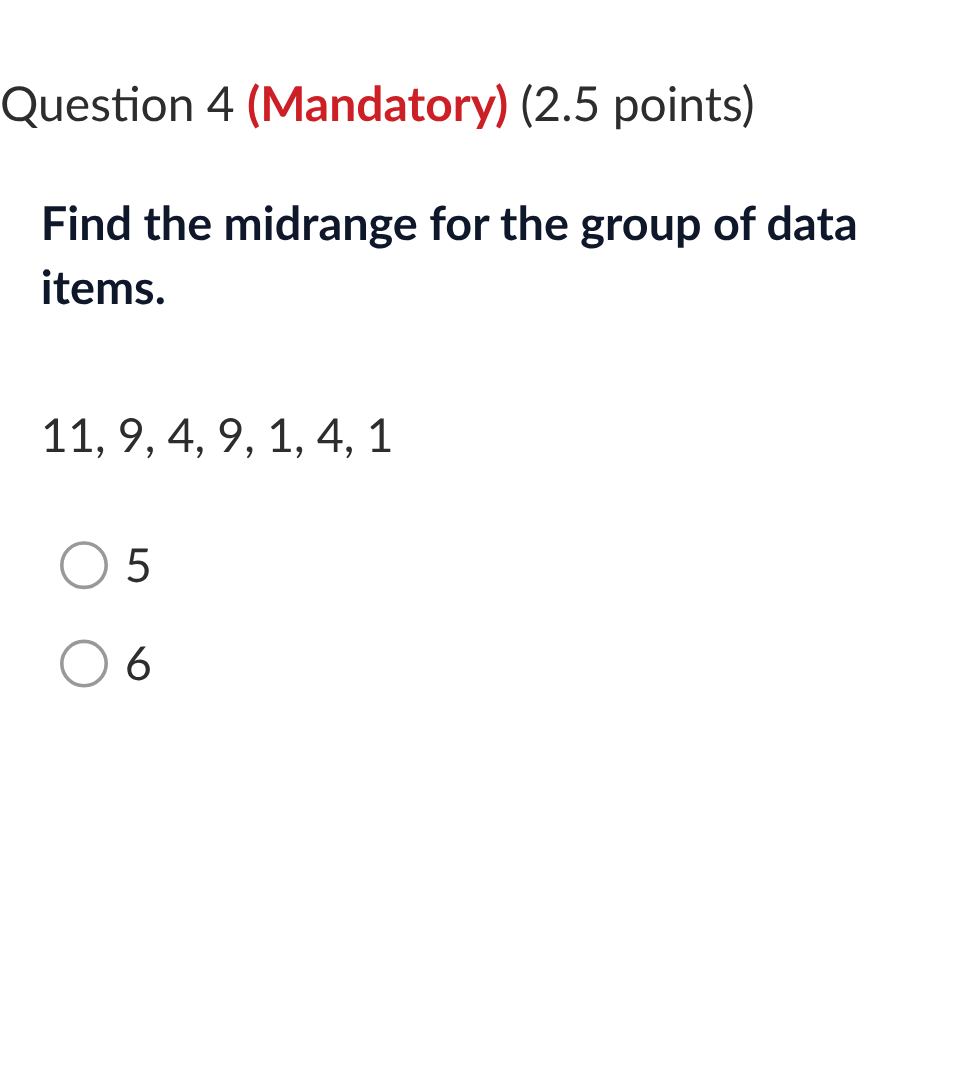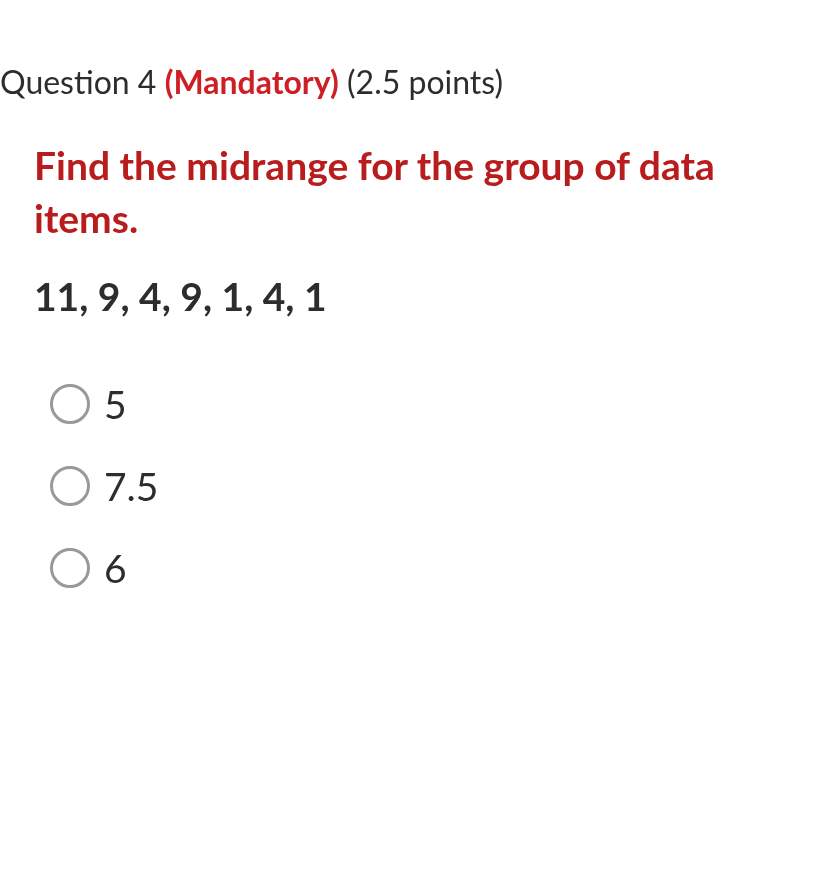--- a/index.html
+++ b/index.html
@@ -8,50 +8,50 @@
       box-sizing: border-box;
     }
     body {
       font-family: 'Lato', 'Helvetica Neue', Arial, sans-serif;
       background: #ffffff;
       width: 815px;
       height: 894px;
       padding: 0;
     }
     .question-header {
-      font-size: 32px;
+      font-size: 40px;
       font-weight: 400;
       color: #2d2d2d;
       margin-top: 62px;
       margin-left: 0;
-      margin-bottom: 38px;
+      margin-bottom: 50px;
     }
     .question-header .mandatory {
       color: #cd2026;
       font-weight: 700;
     }
     .question-header .question-label {
       font-weight: 400;
     }
     .question-header .points {
       font-weight: 400;
     }
     .question-body {
       padding-left: 34px;
     }
     .prompt {
       font-size: 39px;
       font-weight: 700;
-      color: #b91c1c;
+      color: #0f172a;
       line-height: 1.35;
-      margin-bottom: 29px;
+      margin-bottom: 75px;
     }
     .data-items {
       font-size: 39px;
-      font-weight: 700;
+      font-weight: 400;
       color: #2d2d2d;
       margin-bottom: 62px;
     }
     .options {
       padding-left: 16px;
     }
     .option {
       display: flex;
       align-items: center;
       margin-bottom: 36px;
@@ -84,20 +84,16 @@
   <div class="prompt">Find the midrange for the group of data items.</div>
   <div class="data-items">11, 9, 4, 9, 1, 4, 1</div>
 
   <div class="options">
     <div class="option">
       <div class="radio-circle"></div>
       <span class="option-label">5</span>
     </div>
     <div class="option">
       <div class="radio-circle"></div>
-      <span class="option-label">7.5</span>
-    </div>
-    <div class="option">
-      <div class="radio-circle"></div>
       <span class="option-label">6</span>
     </div>
   </div>
 </div>
 
 </body></html>

